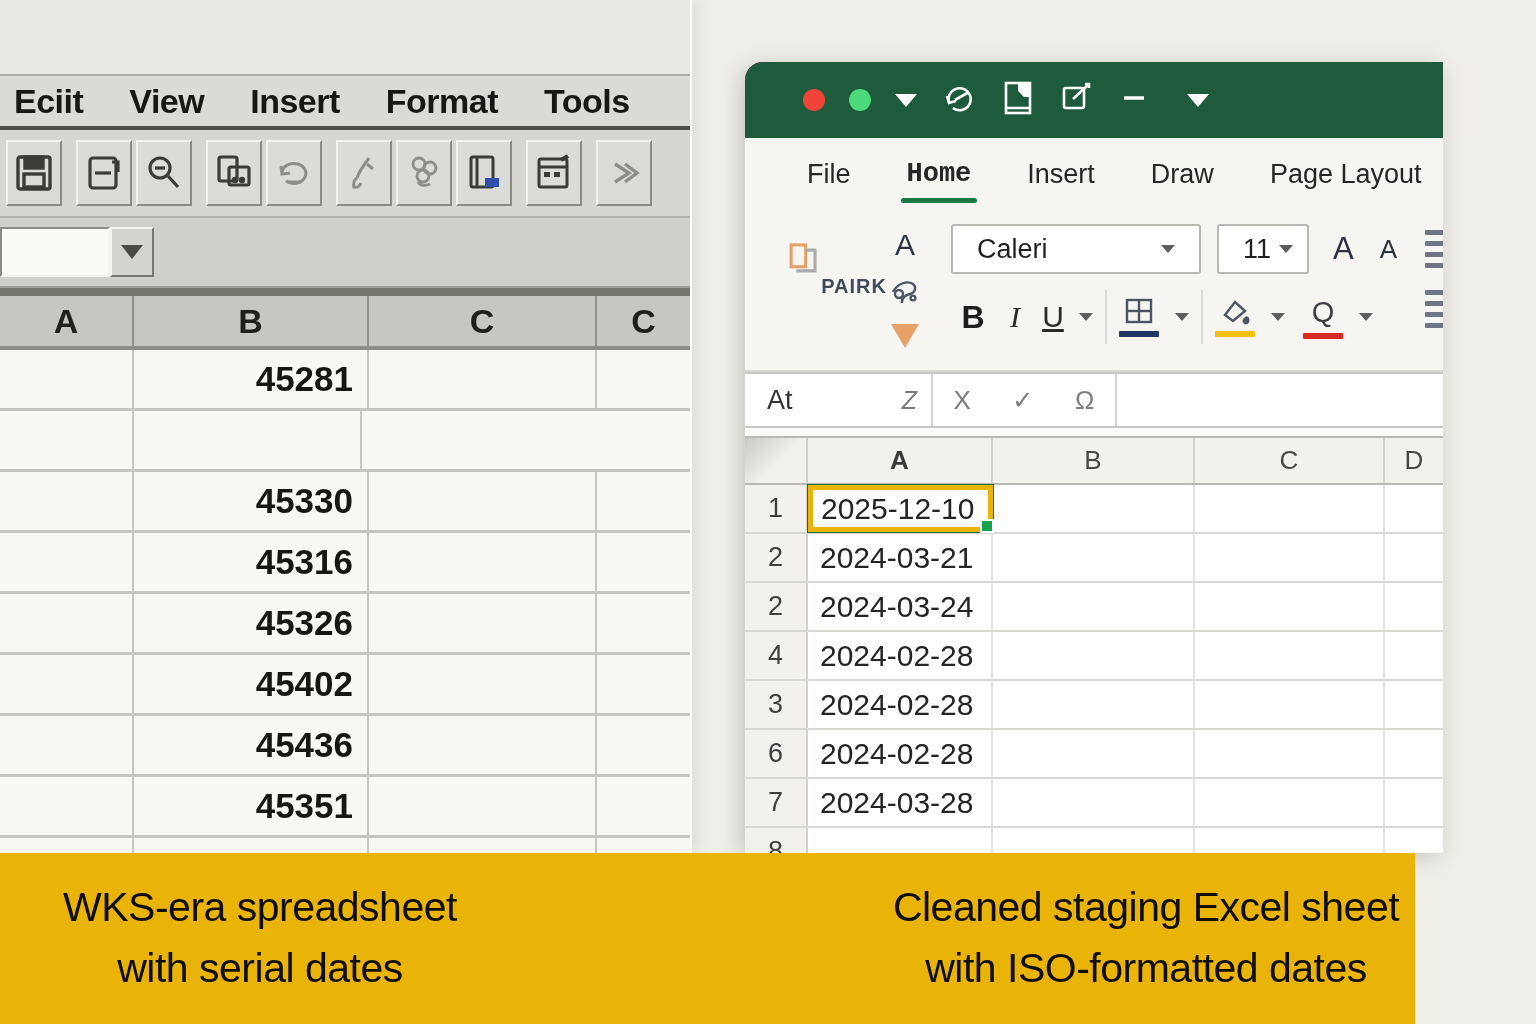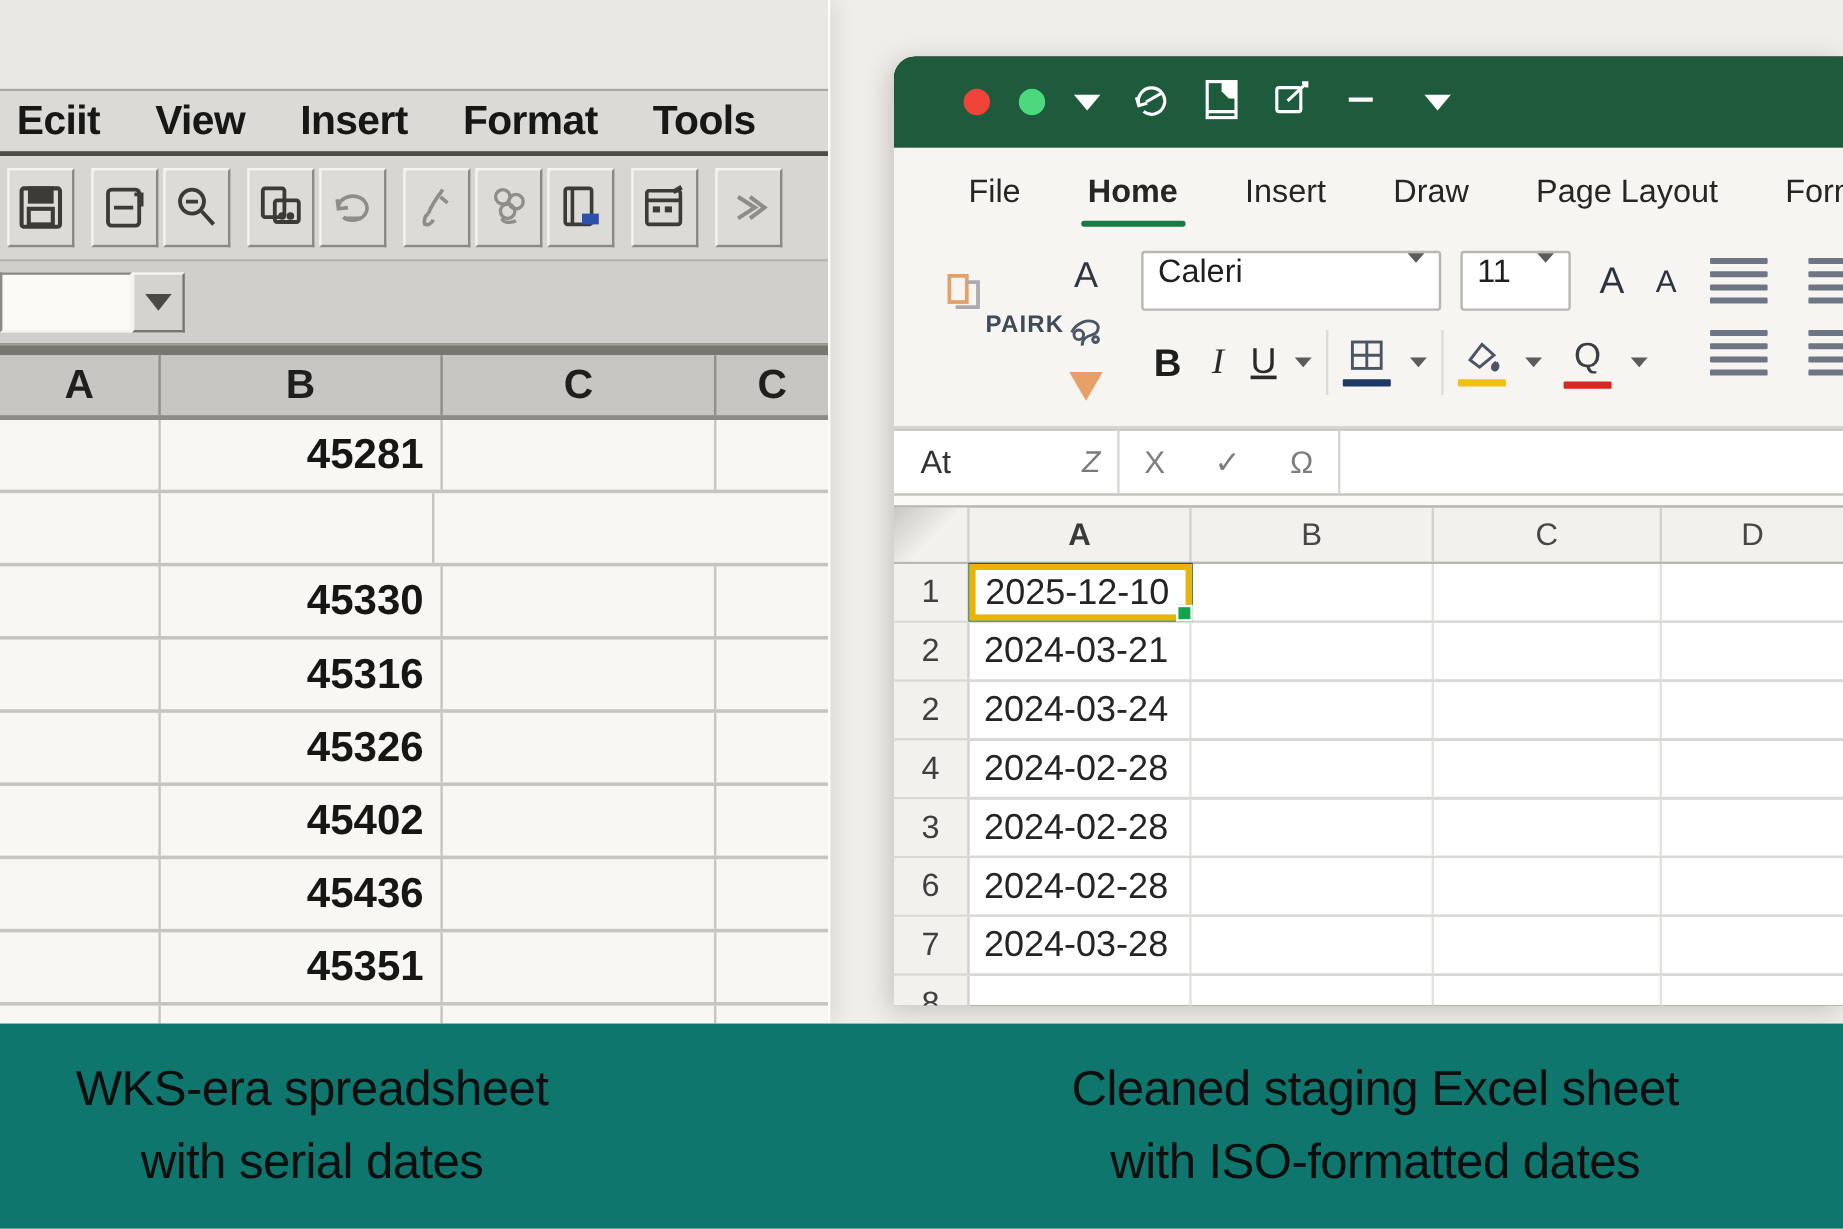--- a/index.html
+++ b/index.html
@@ -41,50 +41,50 @@
   .lw-cell{box-sizing:border-box;border-right:2px solid #c6c5c1;height:100%;}
   .lw-cell.c1{width:134px;}.lw-cell.c2{width:235px;display:flex;align-items:center;
       justify-content:flex-end;padding-right:14px;font-size:35px;font-weight:700;color:#161614;}
   .lw-cell.c3{width:228px;}.lw-cell.c4{width:93px;border-right:none;}
   .lw-row.partial{height:44px;border-bottom:none;}
 
   .ic-dark{stroke:#3c3b38;}
   .ic-lite{stroke:#8e8d88;}
 
   
-  .rw{position:absolute;left:745px;top:47px;width:791px;height:791px;background:#000000;
+  .rw{position:absolute;left:745px;top:62px;width:698px;height:791px;background:#be185d;
       border-radius:18px 0 0 0;overflow:hidden;box-shadow:-4px 4px 22px rgba(0,0,0,.18);}
   .rw-titlebar{height:76px;background:#1e5b3c;display:flex;align-items:center;
       gap:24px;padding-left:58px;}
   .dot{width:22px;height:22px;border-radius:50%;}
   .dot.red{background:#f04438;}
   .dot.green{background:#4cd97b;}
   .tri-down-white{width:0;height:0;border-left:11px solid transparent;
       border-right:11px solid transparent;border-top:13px solid #fff;}
   .rw-tabs{height:72px;background:#f7f5f2;display:flex;align-items:center;
       gap:52px;padding-left:60px;white-space:nowrap;}
   .rw-tab{font-size:27px;color:#262626;position:relative;padding:10px 2px;}
-  .rw-tab.active{font-weight:700;}
+  .rw-tab.active{font-weight:700;font-family:Liberation Mono, monospace;}
   .rw-tab.active::after{content:"";position:absolute;left:-4px;right:-4px;bottom:-4px;
       height:5px;background:#1a7a45;border-radius:3px;}
   .rw-ribbon{height:162px;background:#f7f5f2;border-bottom:2px solid #d8d6d2;
       display:flex;align-items:flex-start;padding:14px 0 0 42px;box-sizing:border-box;
       position:relative;}
   .clip-group{width:100px;display:flex;flex-direction:row;align-items:flex-end;}
   .clip-label{font-size:20px;font-weight:700;color:#404b59;letter-spacing:1px;margin-top:8px;}
   .clip-side{width:66px;display:flex;flex-direction:column;align-items:center;gap:12px;
       padding-top:4px;}
   .glyph-a-super{font-size:30px;color:#2e3642;font-weight:400;}
   .tri-down-orange{width:0;height:0;border-left:14px solid transparent;
       border-right:14px solid transparent;border-top:24px solid #e8a069;}
   .vsep{width:2px;background:#e1dfda;height:132px;margin:0 14px;}
   .font-group{display:flex;flex-direction:column;gap:16px;}
   .fg-row{display:flex;align-items:center;}
   .font-box{width:250px;height:50px;background:#fff;border:2px solid #b9b7b3;
-      border-radius:3px;display:flex;padding:0 12px;box-sizing:border-box;
+      border-radius:3px;display:flex;align-items:center;padding:0 24px;box-sizing:border-box;
       font-size:27px;color:#1f1f1f;}
   .size-box{width:92px;height:50px;margin-left:16px;}
   .box-flex{flex:1;}
   .dd{width:0;height:0;border-left:8px solid transparent;border-right:8px solid transparent;
       border-top:10px solid #5c5c5c;}
   .dd.sm{border-left-width:7px;border-right-width:7px;border-top-width:8px;margin-left:8px;}
   .fmt-a-big{font-size:31px;color:#2b3340;margin-left:24px;}
   .fmt-a-small{font-size:26px;color:#2b3340;margin-left:26px;}
   .fmt-btn{display:flex;flex-direction:column;align-items:center;margin-right:8px;}
   .fmt-b{font-size:32px;font-weight:700;color:#1d1d1d;width:44px;text-align:center;}
@@ -124,22 +124,22 @@
   .rw-cell{box-sizing:border-box;border-right:2px solid #e3e2df;display:flex;
       align-items:center;padding-left:12px;font-size:30px;color:#242424;}
   .rw-cell.a{width:185px;}.rw-cell.b{width:202px;}.rw-cell.c{width:190px;}
   .rw-cell.d{flex:1;border-right:none;}
   .rw-cell.selected{position:relative;border:5px solid #eab308;padding-left:8px;
       box-shadow:0 0 0 1px #0d7437;background:#fff;}
   .fill-handle{position:absolute;right:-6px;bottom:-6px;width:10px;height:10px;
       background:#14a24e;border:2px solid #fff;}
 
   
-  .caption-bar{position:absolute;left:0;top:853px;width:1536px;height:171px;
-      background:#0f766e;}
+  .caption-bar{position:absolute;left:0;top:853px;width:1415px;height:171px;
+      background:#eab308;}
   .cap{position:absolute;top:24px;text-align:center;font-size:41px;font-weight:500;
       color:#0e0e0e;line-height:1.48;letter-spacing:-0.5px;}
   .cap.left{left:0;width:520px;}
   .cap.right{left:756px;width:780px;}
 </style>
 </head>
 <body>
 
 <div class="stage">
 

